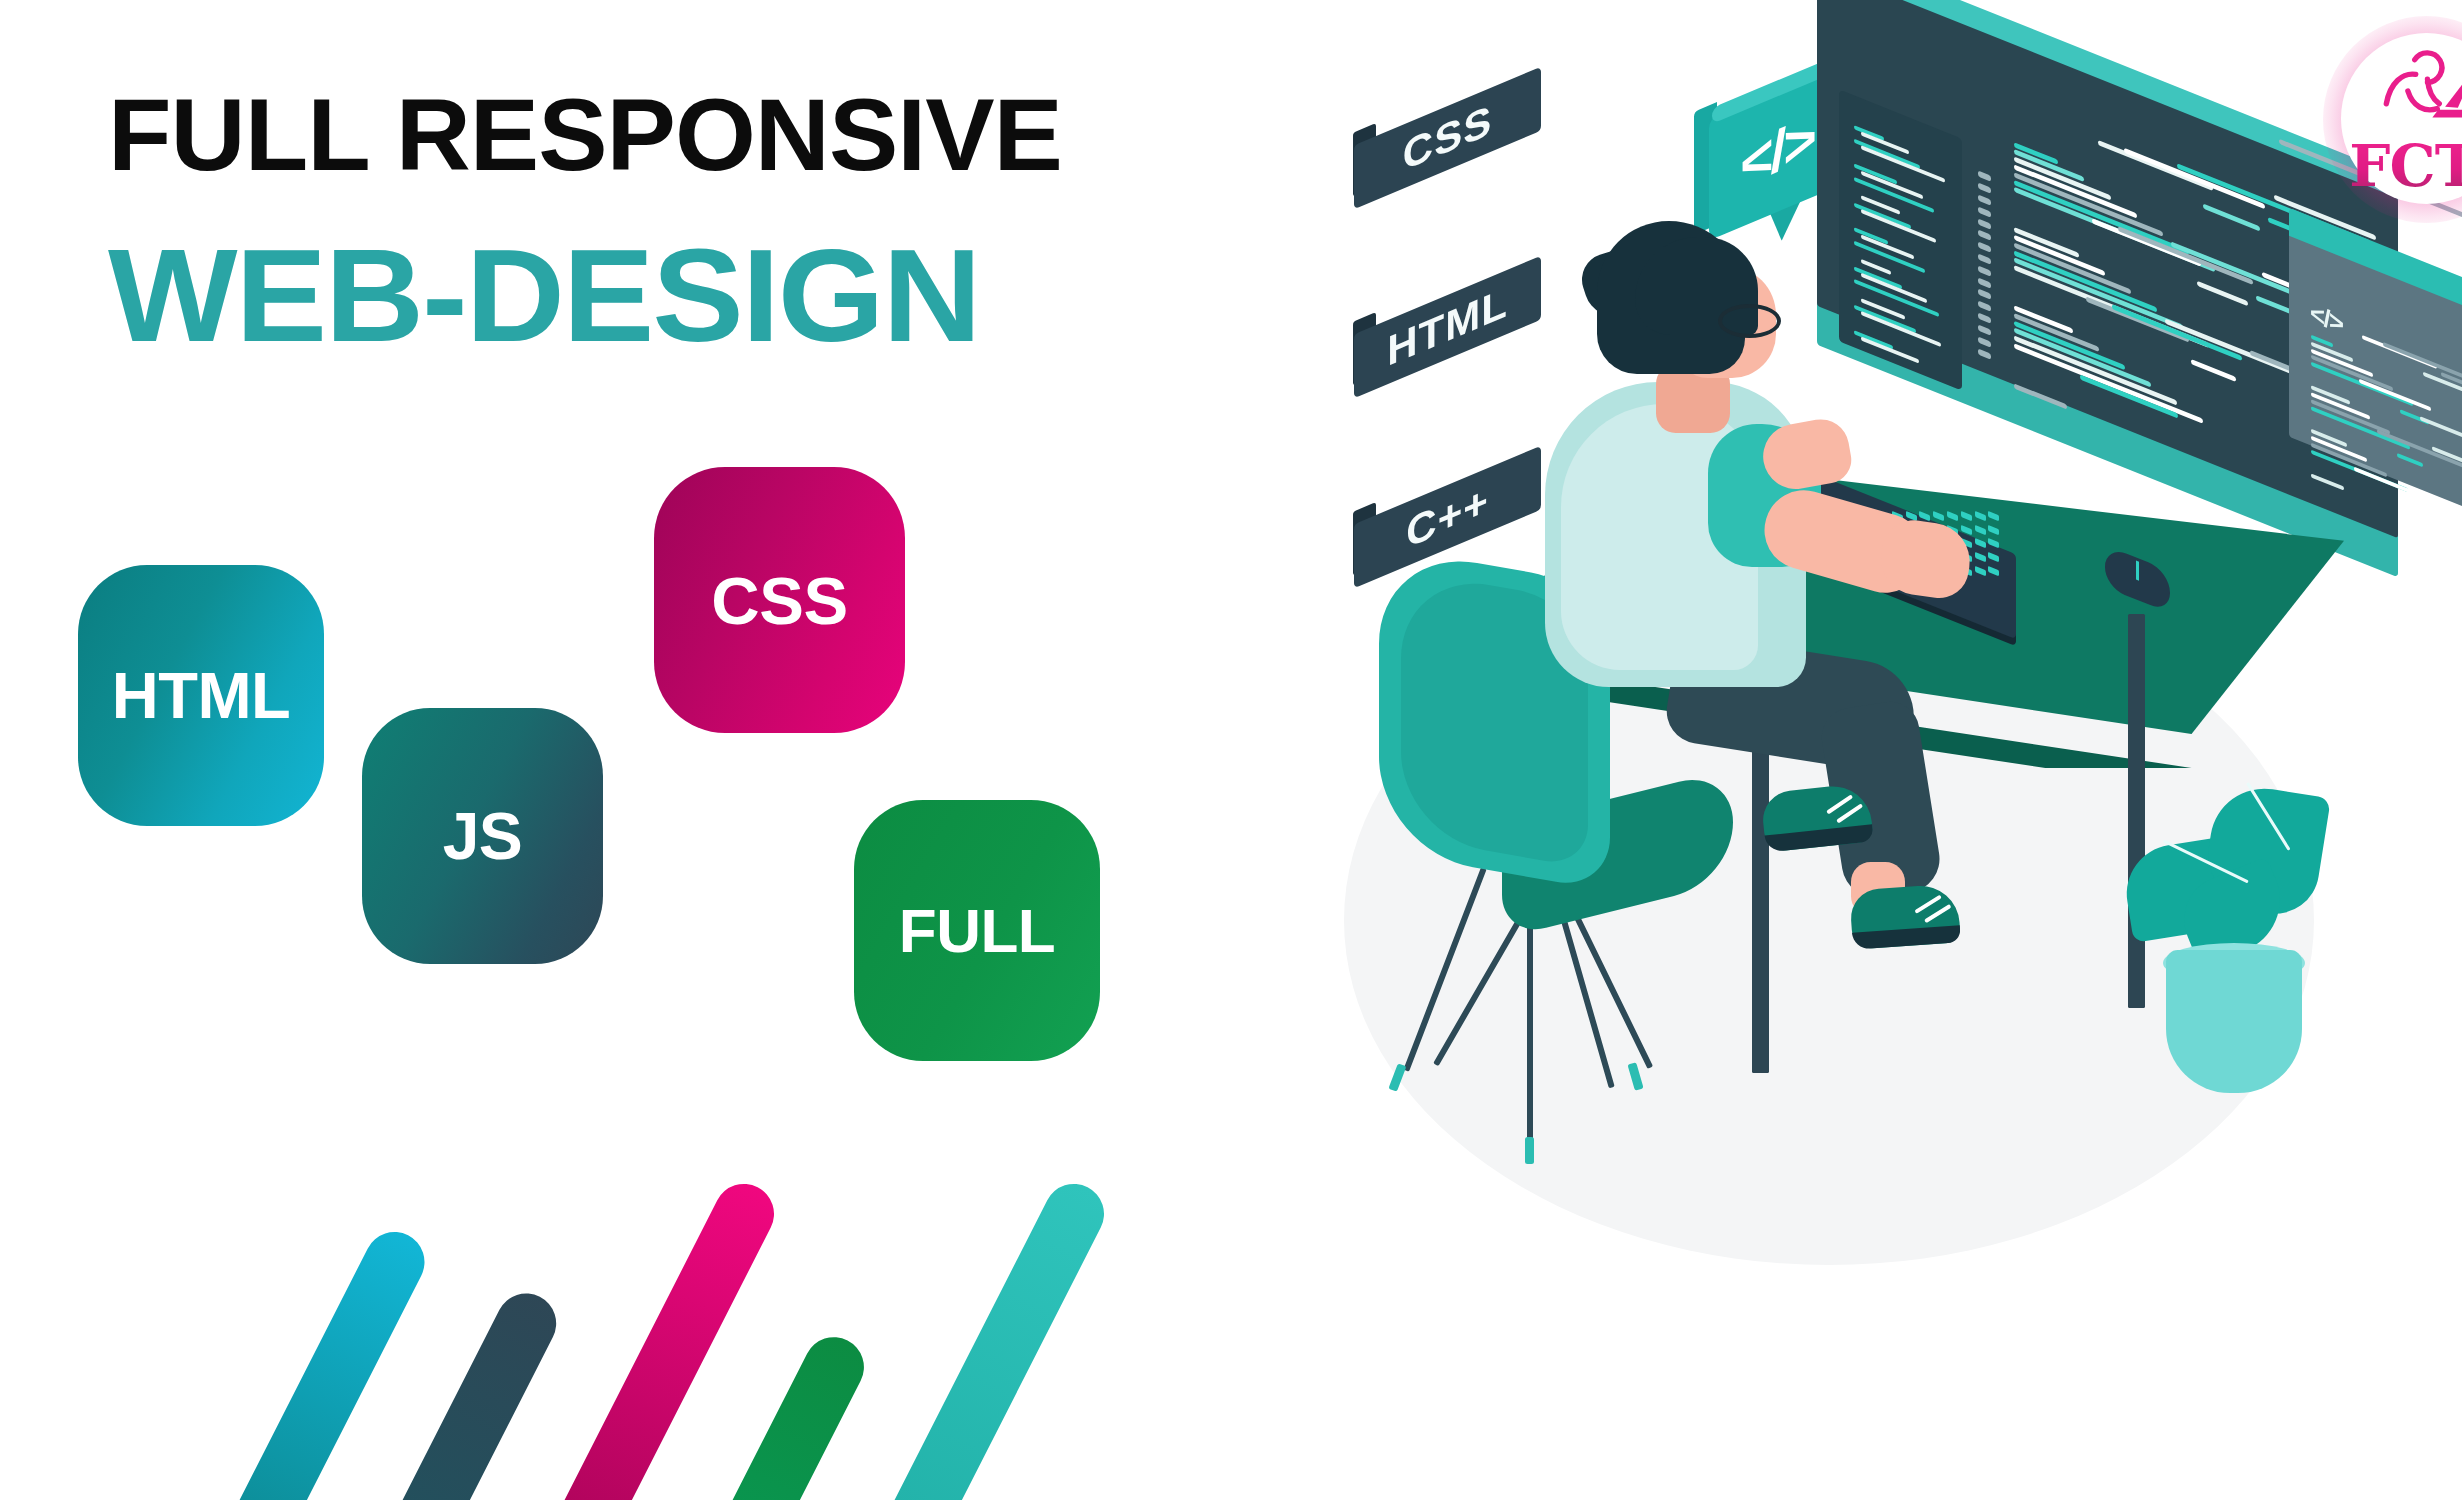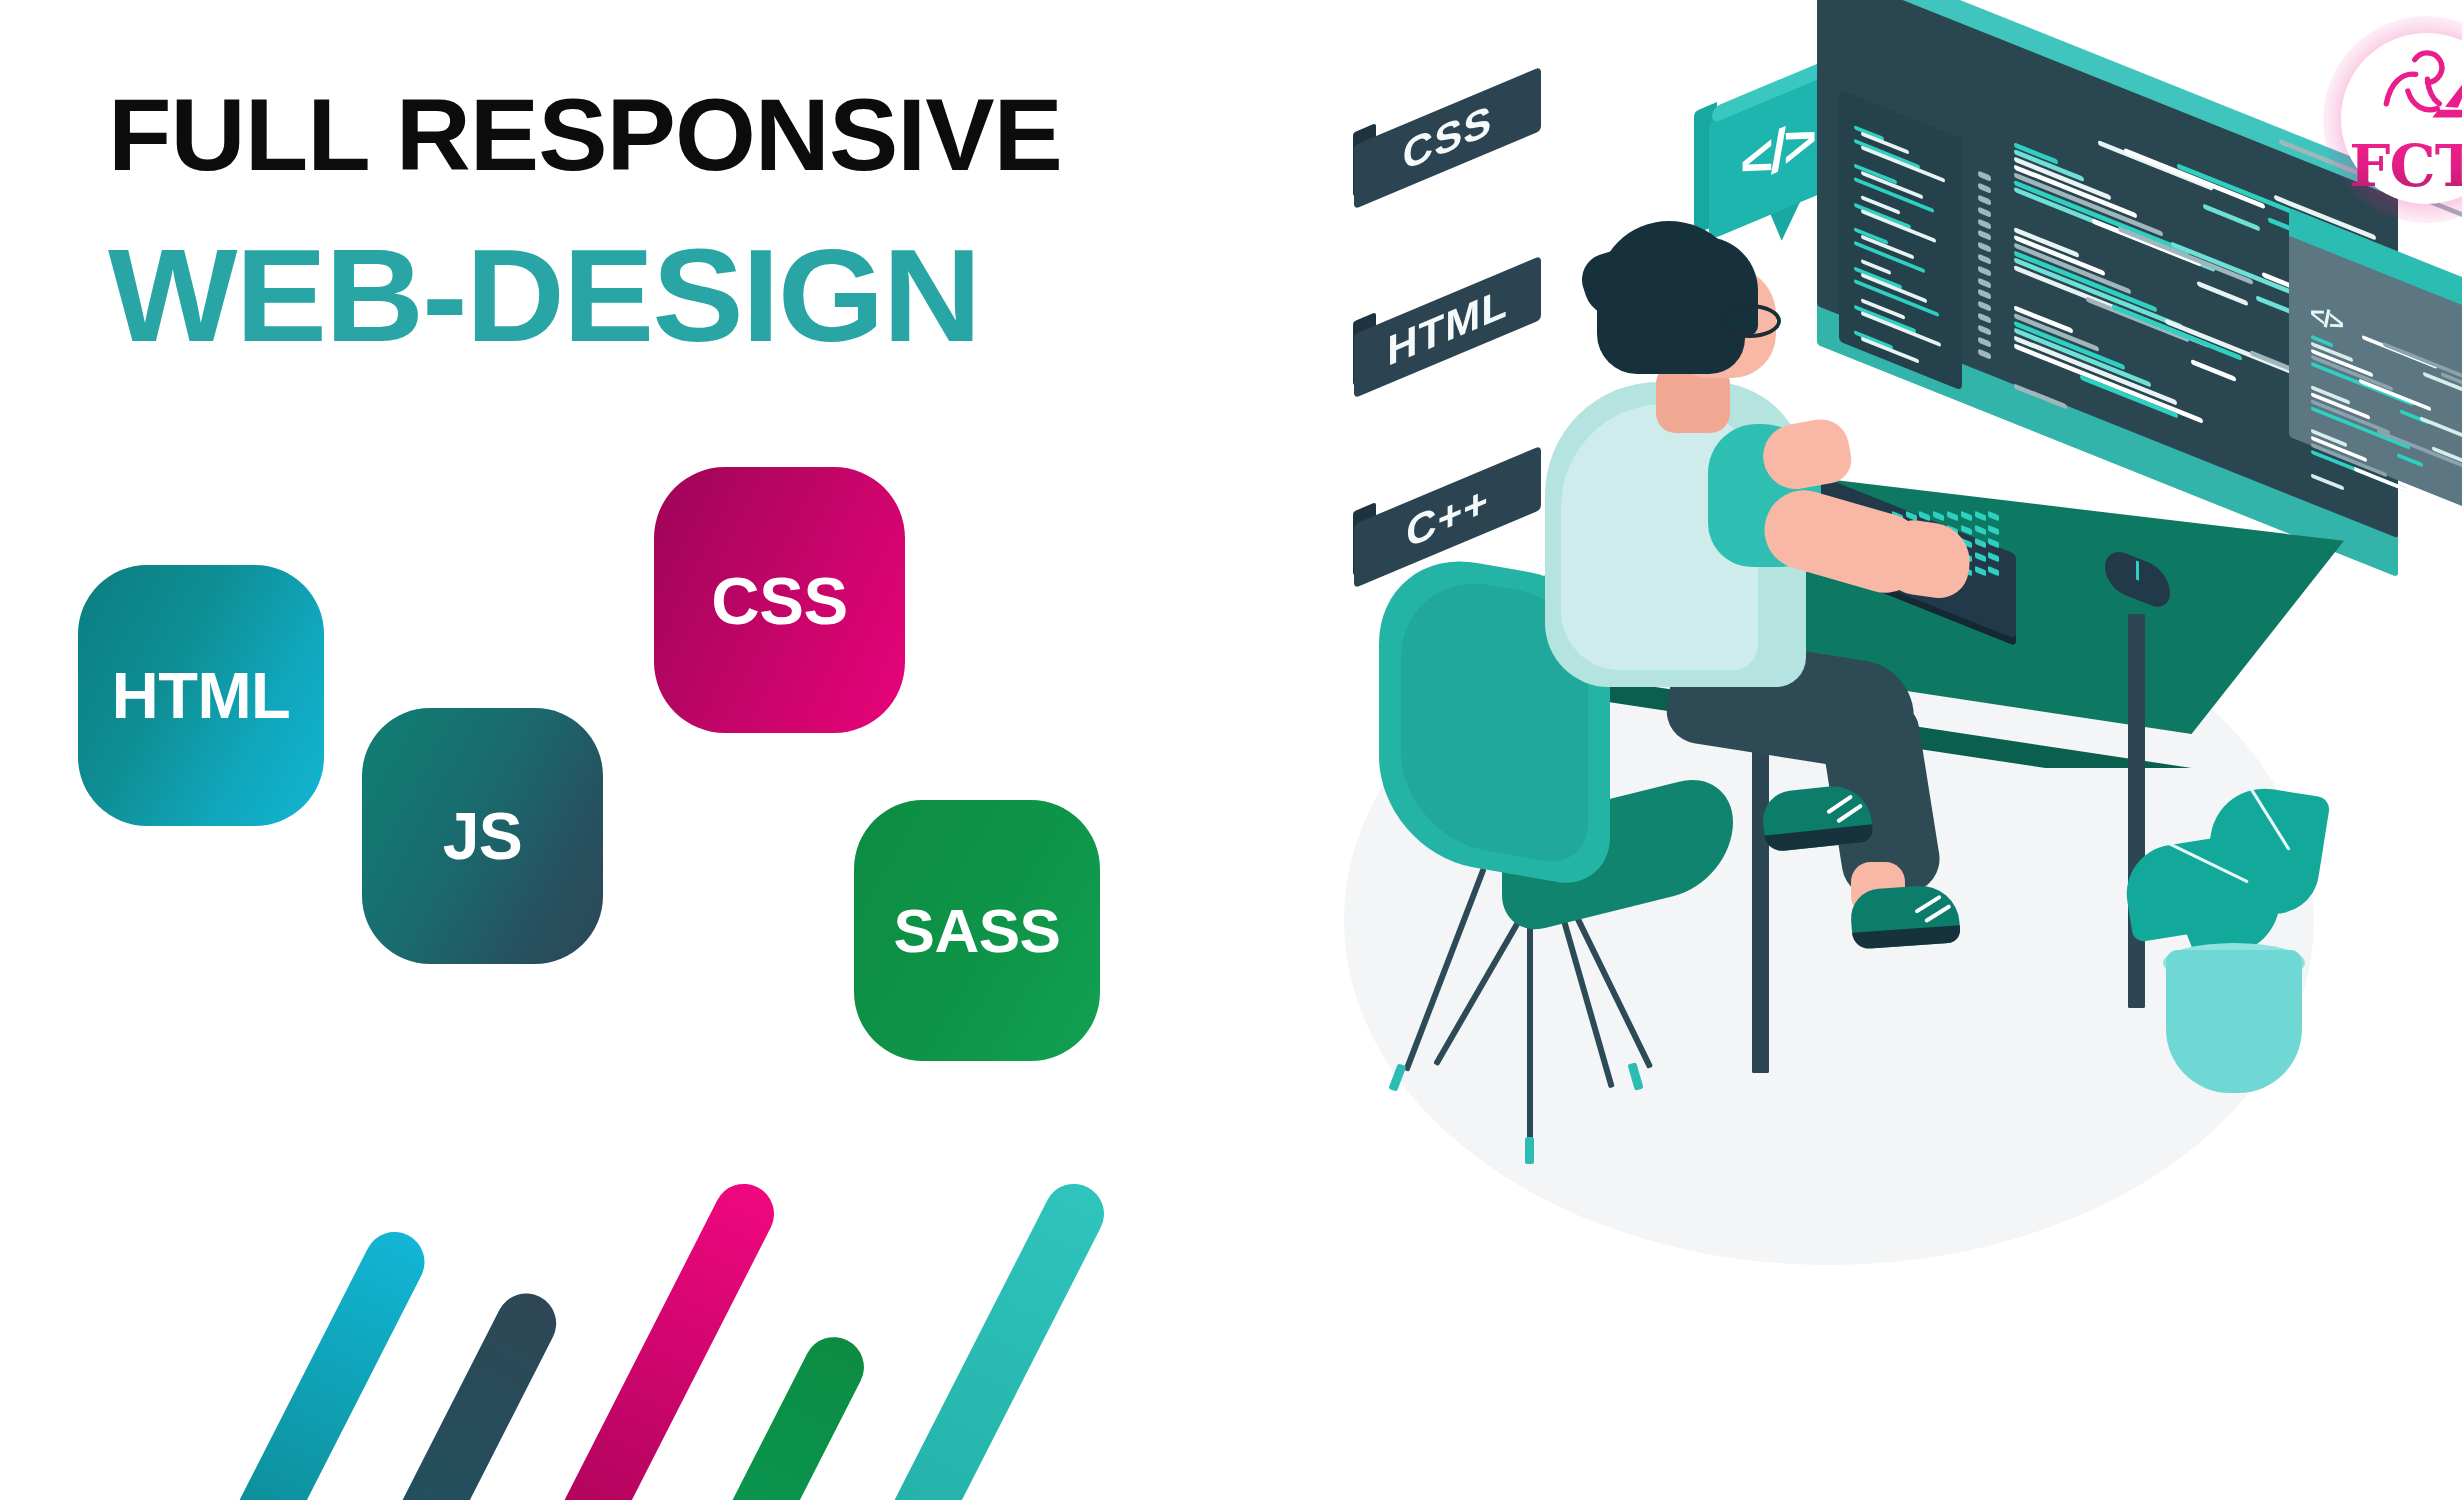--- a/index.html
+++ b/index.html
@@ -370,21 +370,21 @@
 <div class="badge" id="badge-html">
   <span class="badge-label">HTML</span>
 </div>
 <div class="badge" id="badge-css">
   <span class="badge-label">CSS</span>
 </div>
 <div class="badge" id="badge-js">
   <span class="badge-label">JS</span>
 </div>
 <div class="badge" id="badge-sass">
-  <span class="badge-label">SASS</span>
+  <span class="badge-label">FULL</span>
 </div>
 
 <div id="bars-group">
     <div class="bar" style="left: 177px; width: 60px; height: 443px; background: linear-gradient(rgb(18, 182, 214) 0%, rgb(11, 127, 130) 100%);"></div>
     <div class="bar" style="left: 340px; width: 60px; height: 374px; background: linear-gradient(rgb(46, 71, 86) 0%, rgb(29, 84, 96) 100%);"></div>
     <div class="bar" style="left: 502px; width: 60px; height: 497px; background: linear-gradient(rgb(240, 7, 127) 0%, rgb(156, 3, 81) 100%);"></div>
     <div class="bar" style="left: 670px; width: 60px; height: 325px; background: linear-gradient(rgb(12, 140, 66) 0%, rgb(8, 154, 86) 100%);"></div>
     <div class="bar" style="left: 832px; width: 60px; height: 497px; background: linear-gradient(rgb(47, 196, 188) 0%, rgb(31, 173, 164) 100%);"></div>
   </div>
 

